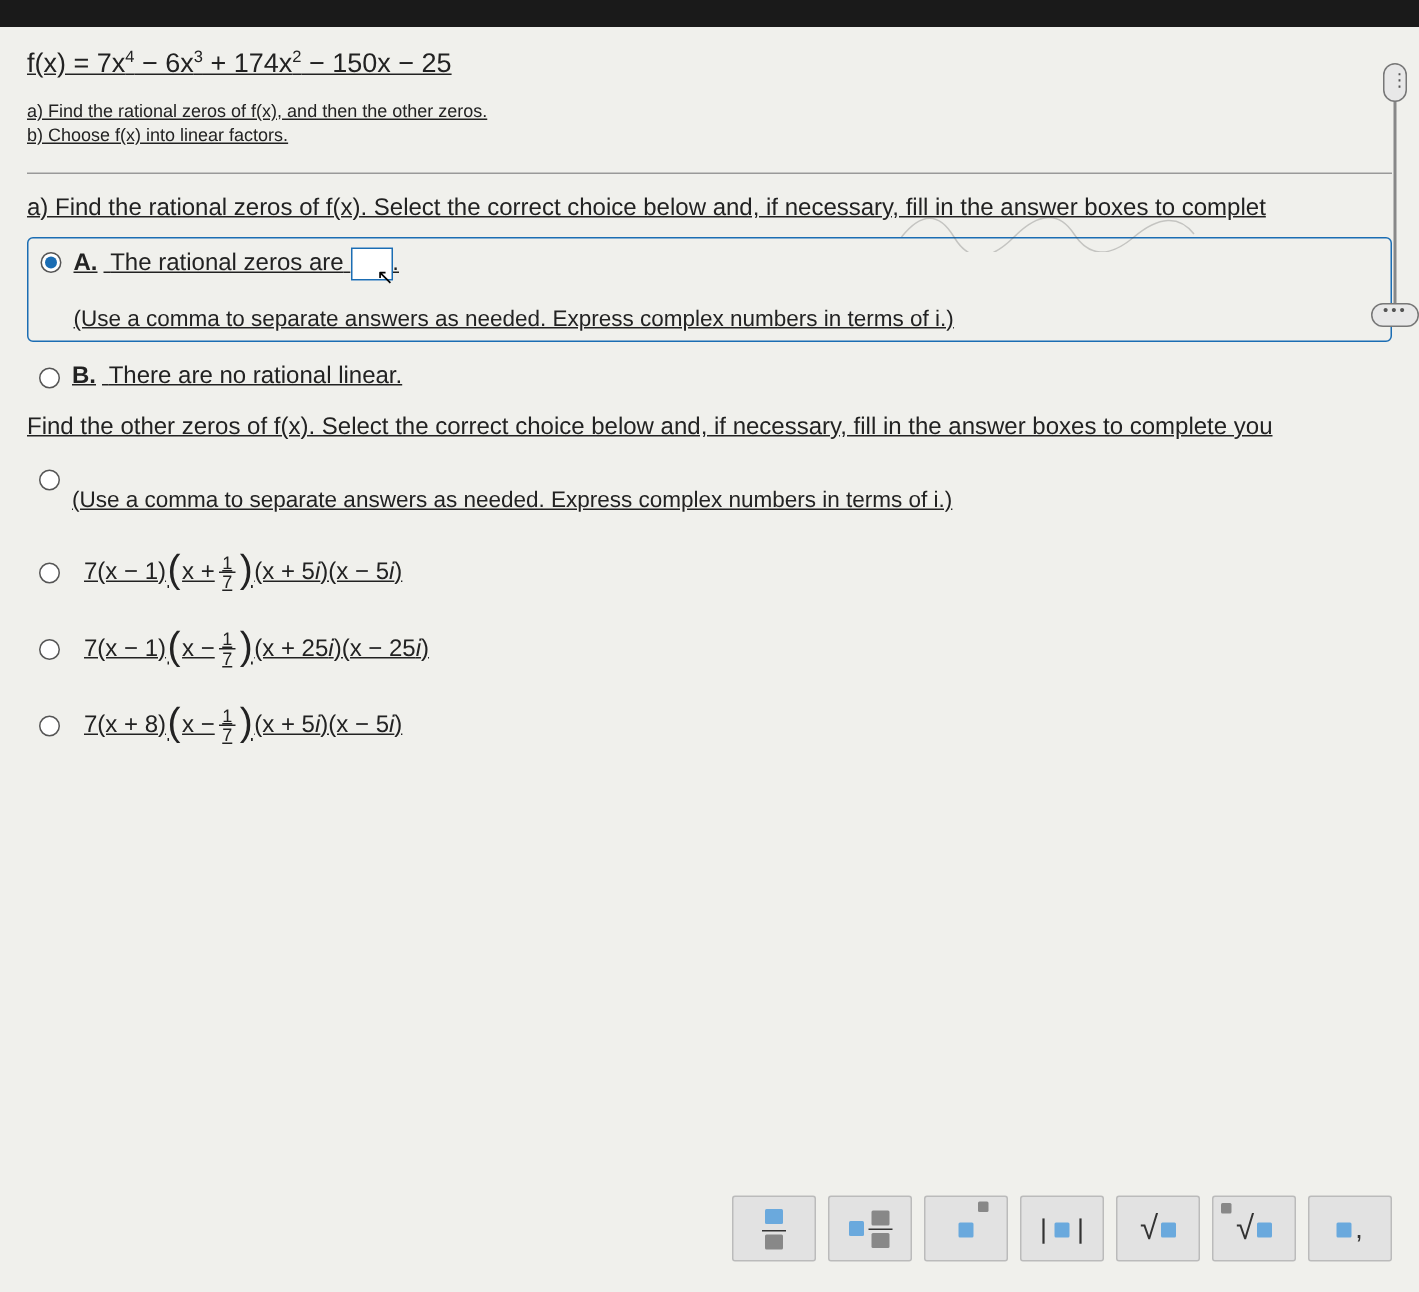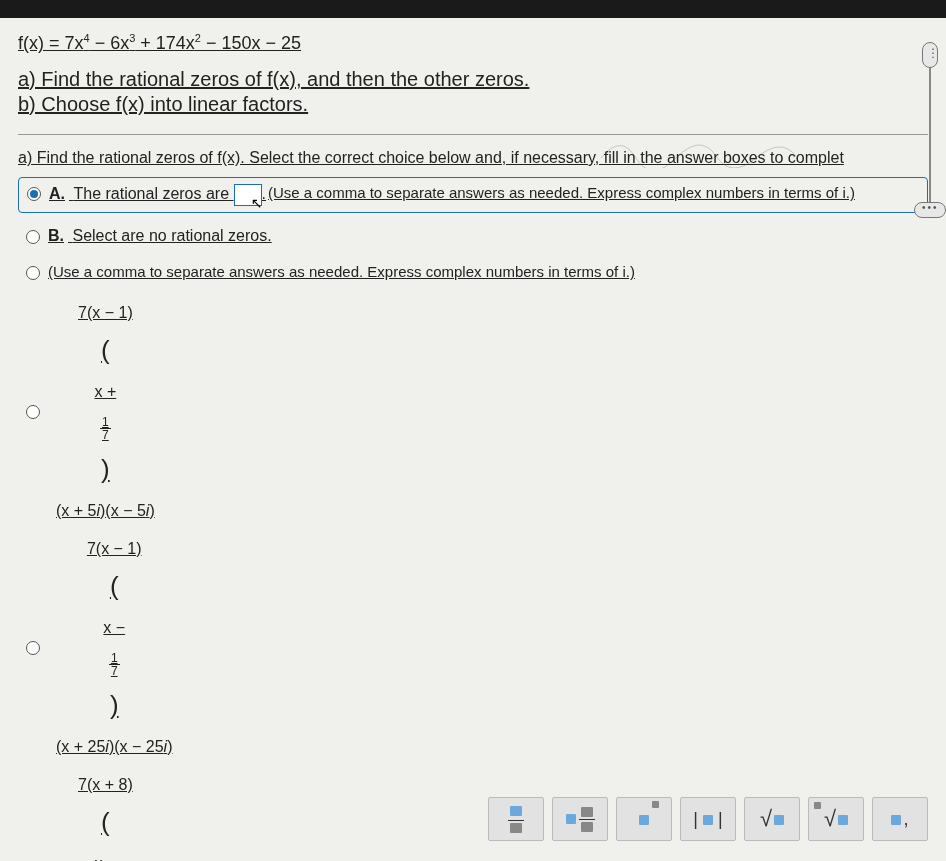--- a/index.html
+++ b/index.html
@@ -19,21 +19,21 @@
   .content {
     padding: 14px 18px;
     position: relative;
     text-decoration: underline;
   }
   .equation {
     font-size: 18px;
     margin-bottom: 14px;
   }
   .equation sup { font-size: 11px; vertical-align: super; }
-  .prompts p { font-size: 20px; margin-bottom: 2px; }
+  .prompts p { font-size: 12px; margin-bottom: 2px; }
   .divider {
     border: none;
     border-top: 1px solid #999;
     margin: 18px 0 14px 0;
   }
   .subq {
     font-size: 16px;
     margin-bottom: 10px;
   }
   .choice-box {
@@ -54,39 +54,39 @@
   }
   .radio {
     width: 14px; height: 14px; border: 1.5px solid #555; border-radius: 50%;
     flex: 0 0 14px; margin-top: 3px; position: relative; background:#fff;
   }
   .radio.selected::after {
     content:""; position:absolute; inset:2px; background:#1b6db3; border-radius:50%;
   }
   .choice-label { font-weight: bold; font-size: 16px; margin-right: 4px; }
   .choice-text { font-size: 16px; }
-  .choice-body { display:flex; flex-direction:row; gap:2px; }
-  .hint { font-size: 15px; }
+  .choice-body { display:flex; flex-direction:column; gap:2px; }
+  .hint { font-size: 15px; margin-top: 15px; }
   .inline-input {
     display:inline-block; width:28px; height:22px; border:1.5px solid #1b6db3;
     background:#fff; vertical-align:middle; position:relative;
   }
   .inline-input.gray { border-color:#888; }
   .inline-input::after { content:""; }
   .cursor-icon {
     position:absolute; right:-2px; bottom:-6px; font-size:14px; color:#000;
   }
   .factor-options { margin-top:8px; }
   .factor-row { display:flex; align-items:center; gap:16px; padding:10px 8px; font-size:16px;}
   .factor-row .radio { margin-top:0; }
   .frac { display:inline-flex; flex-direction:column; align-items:center; vertical-align:middle; font-size:12px; line-height:1; margin:0 2px;}
   .frac .n { border-bottom:1px solid #222; padding:0 2px;}
   .frac .d { padding:0 2px;}
   .paren { font-size:26px; vertical-align:middle; position:relative; top:-2px;}
-  .math-expr { display:inline-flex; align-items:center; gap:15px;flex-direction:column; }
+  .math-expr { display:inline-flex; align-items:center; gap:1px; }
 
   
   .scroll-widget { position:absolute; right:6px; top:20px; height:180px; width:20px;}
   .scroll-widget .track { position:absolute; left:9px; top:12px; bottom:16px; width:2px; background:#888;}
   .scroll-widget .knob-top { position:absolute; top:4px; left:2px; width:16px; height:26px; border:1.5px solid #777; border-radius:8px; background:#e8e8e8;}
   .scroll-widget .knob-top::after{content:"⋮"; position:absolute; left:4px; top:3px; font-size:12px; color:#555;}
   .scroll-widget .dots { position:absolute; left:5px; top:62px; font-size:10px; color:#666; letter-spacing:2px;}
   .scroll-widget .knob-bottom { position:absolute; bottom:0; left:-6px; width:32px; height:16px; border:1.5px solid #777; border-radius:10px; background:#e8e8e8;}
   .scroll-widget .knob-bottom::after{content:"•••"; position:absolute; left:7px; top:-1px; font-size:10px; color:#555; letter-spacing:2px;}
 
@@ -151,24 +151,25 @@
         </span>.
       </div>
       <div class="hint">(Use a comma to separate answers as needed. Express complex numbers in terms of i.)</div>
     </div>
   </div>
 
   <div class="choice-row">
     <span class="radio"></span>
     <div>
       <span class="choice-label">B.</span>
-      <span class="choice-text">Select are no rational zeros.</span>
-    </div>
-  </div>
-
+      <span class="choice-text">There are no rational linear.</span>
+    </div>
+  </div>
+
+  <p class="subq" style="margin-top:10px">Find the other zeros of f(x). Select the correct choice below and, if necessary, fill in the answer boxes to complete you</p>
 
   <div class="choice-row">
     <span class="radio"></span>
     <div class="choice-body">
       <div class="hint">(Use a comma to separate answers as needed. Express complex numbers in terms of i.)</div>
     </div>
   </div>
 
 
 

